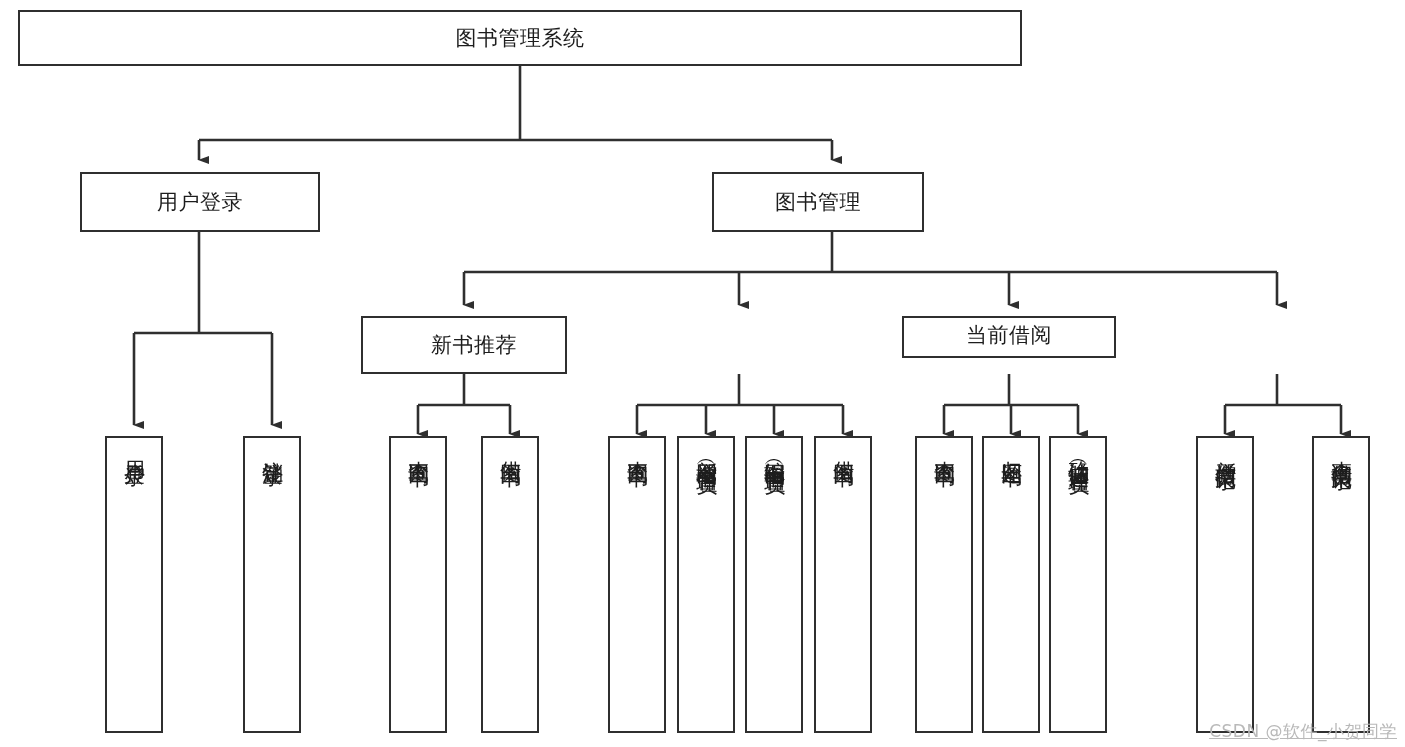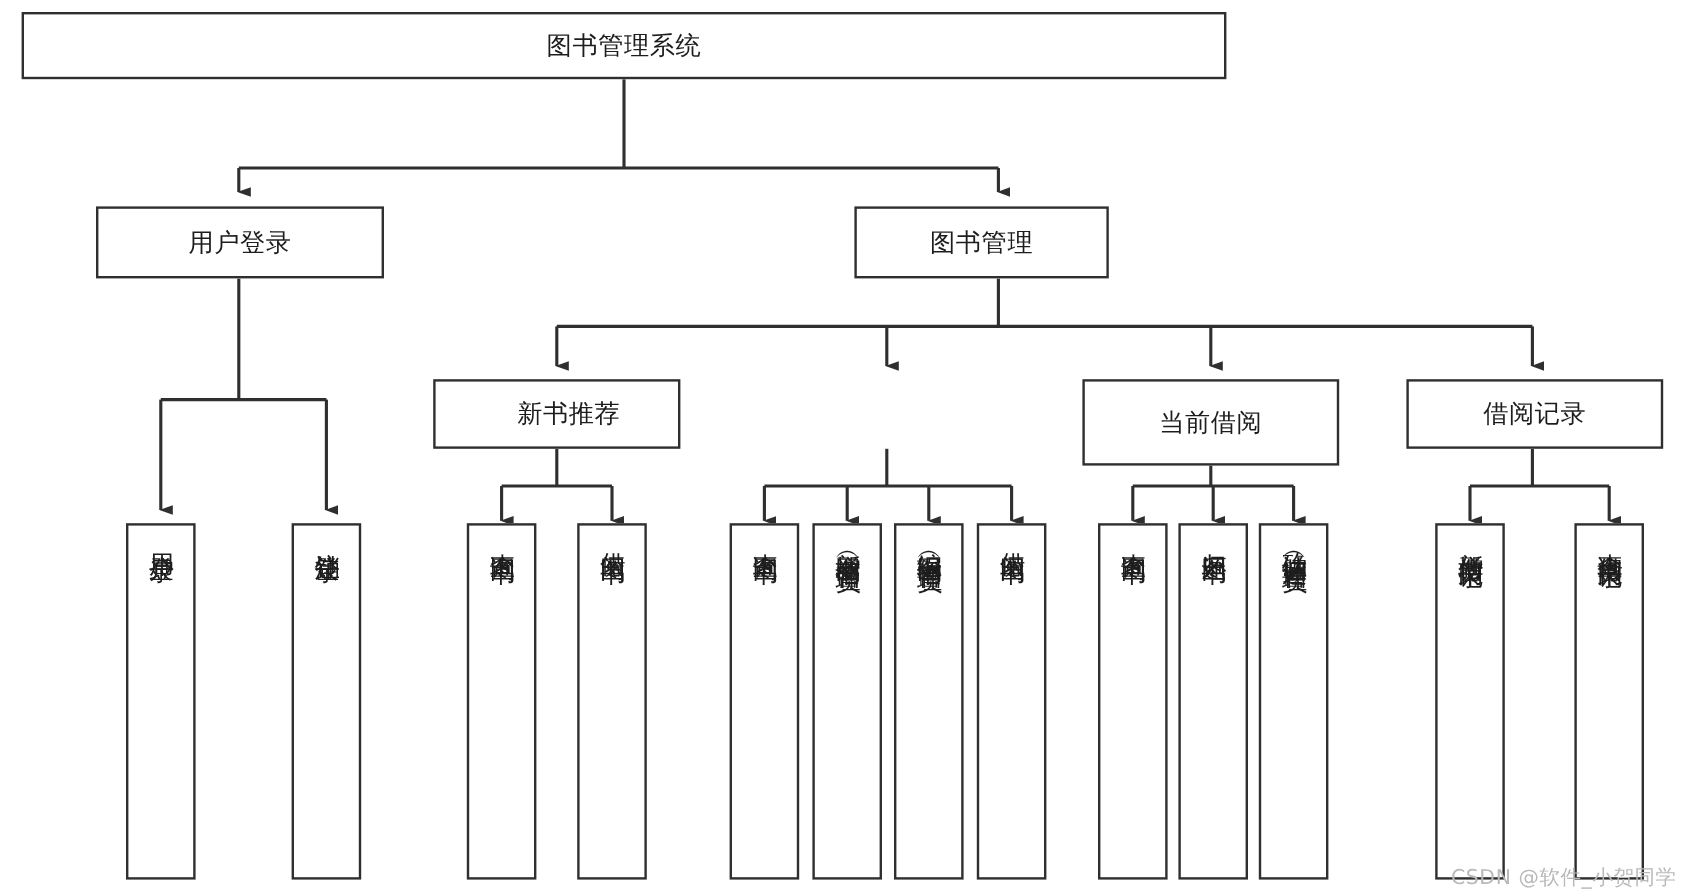--- a/index.html
+++ b/index.html
@@ -66,20 +66,21 @@
     max-height: 292px;
   }
   #watermark {
     position: absolute;
     right: 8px;
     bottom: 4px;
     font-size: 17px;
     color: #b9b9b9;
     white-space: nowrap;
     letter-spacing: 0.5px;
+    text-decoration: underline;
   }
 </style>
 </head>
 <body>
 
 <div id="diagram-root">
 
   <svg id="edge-layer" viewBox="0 0 1405 747" width="1405" height="747" xmlns="http://www.w3.org/2000/svg">
     <defs>
       <marker id="arrowhead" markerWidth="9" markerHeight="11" refX="4.2" refY="10" orient="auto" markerUnits="userSpaceOnUse">
@@ -138,25 +139,22 @@
   <div class="node h" style="left:80px; top:172px; width:240px; height:60px;">
     <span class="node-label">用户登录</span>
   </div>
   <div class="node h" style="left:712px; top:172px; width:212px; height:60px;">
     <span class="node-label">图书管理</span>
   </div>
 
   <div class="node h" style="left:361px; top:316px; width:206px; height:58px;padding-left:20px;">
     <span class="node-label">新书推荐</span>
   </div>
-  <div class="node h" style="left:902px; top:316px; width:214px; height:72px;">
+  <div class="node h" style="left:902px; top:316px; width:214px; height:42px;font-family:Liberation Mono, monospace;">
     <span class="node-label">当前借阅</span>
-  </div>
-  <div class="node h" style="left:1172px; top:316px; width:214px; height:58px;">
-    <span class="node-label">借阅记录</span>
   </div>
 
   <div class="node v" style="left:105px; top:436px; width:58px; height:297px;">
     <span class="node-label">用户登录</span>
   </div>
   <div class="node v" style="left:243px; top:436px; width:58px; height:297px;">
     <span class="node-label">注销登录</span>
   </div>
 
   <div class="node v" style="left:389px; top:436px; width:58px; height:297px;">

